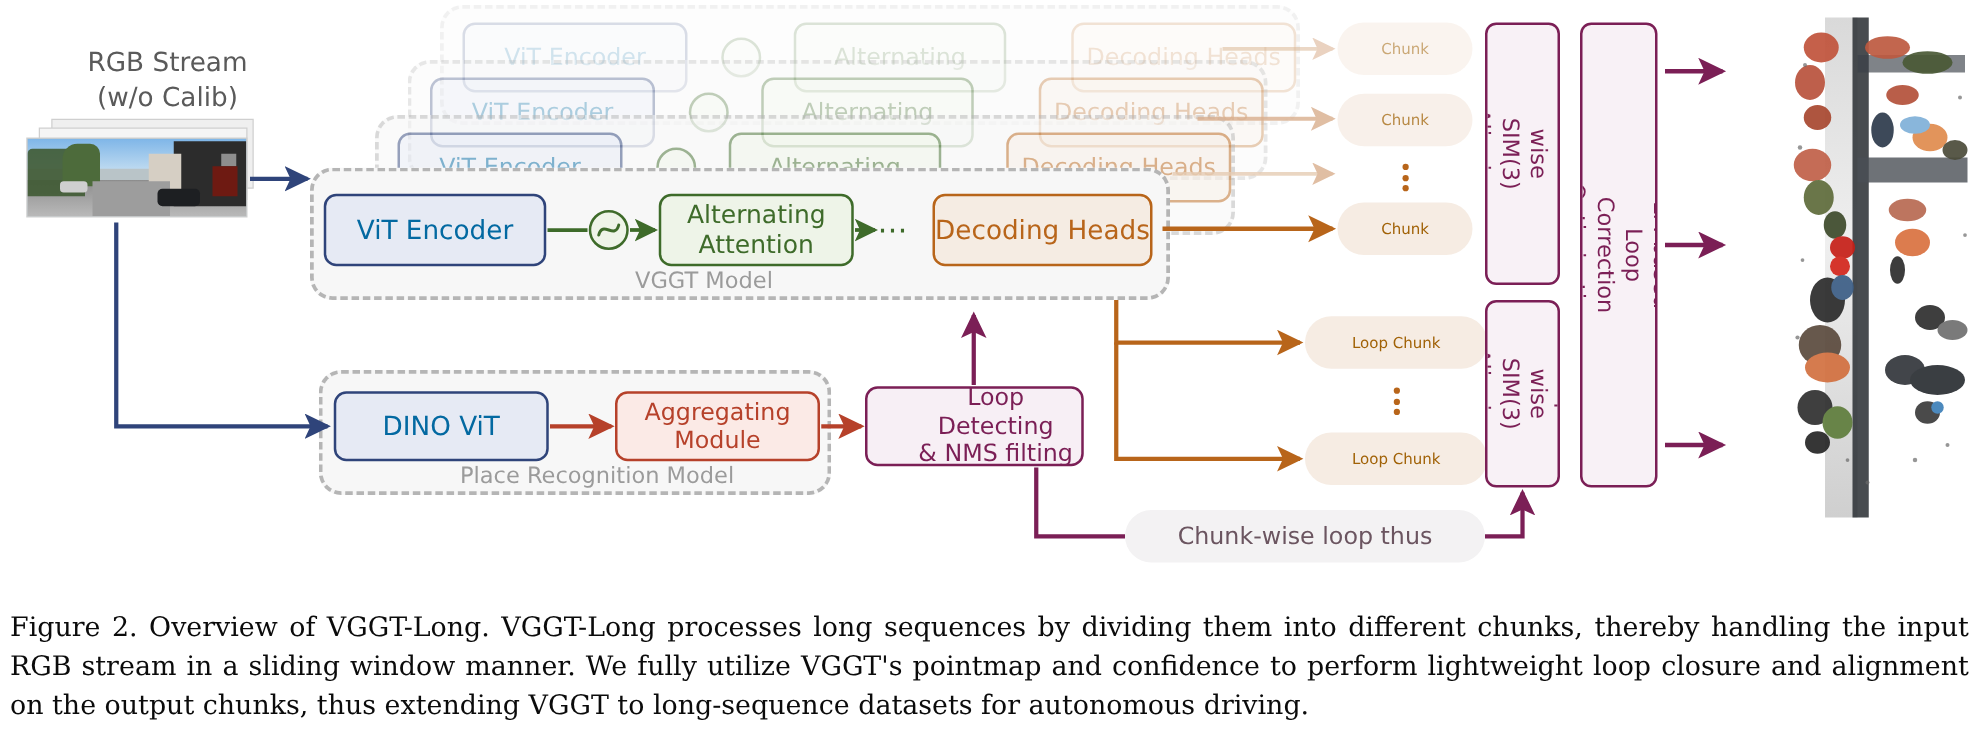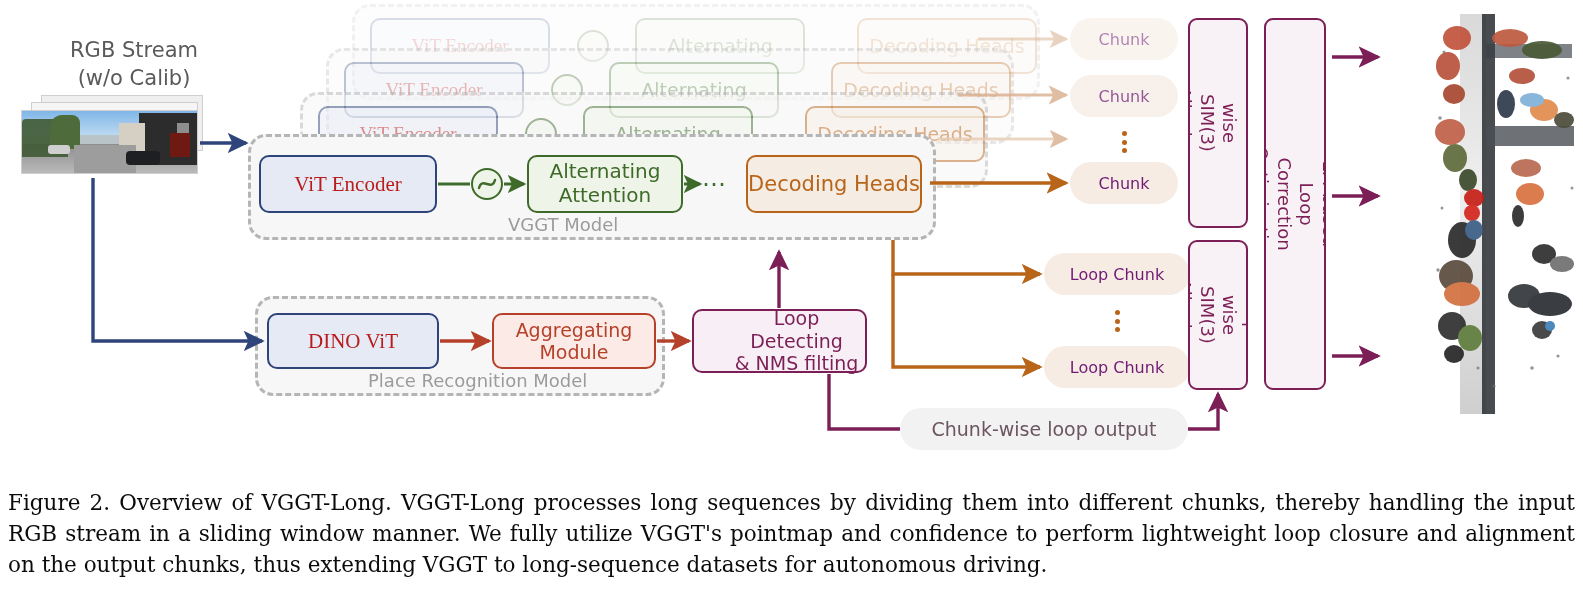--- a/index.html
+++ b/index.html
@@ -8,39 +8,39 @@
 
   .abs{position:absolute;box-sizing:border-box;}
 
   
   .node{
     display:flex;align-items:center;justify-content:center;text-align:center;
     border-radius:10px;border:2.5px solid #000;line-height:1.18;
     font-family:"DejaVu Sans",sans-serif;
   }
 
-  .n-blue{background:#e6eaf4;border-color:#2f447a;color:#b91c1c;font-family:Liberation Serif, serif;}
+  .n-blue{background:#e6eaf4;border-color:#2f447a;color:#0369a1;}
   .n-green{background:#eef4e8;border-color:#3e6b2a;color:#3e6b2a;}
   .n-orange{background:#f5ece3;border-color:#b8651a;color:#b8651a;}
   .n-red{background:#fbeae6;border-color:#b6412a;color:#b6412a;}
   .n-purple{background:#f7eff5;border-color:#7b1f56;color:#7b1f56;padding-left:34px;}
 
   
   .group{
     border:3px dashed #b5b5b5;border-radius:18px;background:#f7f7f7;
   }
   .group-lbl{
     position:absolute;font-size:18px;color:#9b9b9b;white-space:nowrap;
     font-family:"DejaVu Sans",sans-serif;
   }
 
   
   .pill{
     display:flex;align-items:center;justify-content:center;
-    background:#f6ece3;border-radius:26px;color:#701a75;font-size:16px;
+    background:#f6ece3;border-radius:26px;color:#a16207;font-size:12px;
     white-space:nowrap;
   }
   .pill-grey{background:#f3f2f3;color:#6b5560;}
 
   
   .vbox{
     border:2.5px solid #7b1f56;border-radius:9px;background:#f8f1f6;
     display:flex;align-items:center;justify-content:center;overflow:hidden;
   }
   .vtext{
@@ -179,21 +179,21 @@
   <div class="pill abs" style="left:1070px;top:162px;width:108px;height:42px;">Chunk</div>
 
   <div class="pill abs" style="left:1044px;top:253px;width:146px;height:42px;">Loop Chunk</div>
   <div class="vdots abs" style="left:1114px;top:310px;width:6px;height:22px;">
       <i></i>
       <i></i>
       <i></i>
     </div>
   <div class="pill abs" style="left:1044px;top:346px;width:146px;height:42px;">Loop Chunk</div>
 
-  <div class="pill pill-grey abs" style="left:900px;top:408px;width:288px;height:42px;font-size:19px;">Chunk-wise loop output</div>
+  <div class="pill pill-grey abs" style="left:900px;top:408px;width:288px;height:42px;font-size:19px;">Chunk-wise loop thus</div>
 
   <div class="vbox abs" style="left:1188px;top:18px;width:60px;height:210px;">
     <span class="vtext" style="white-space:pre-line;">Chunk-wise SIM(3)
 Aligning</span>
   </div>
 
   <div class="vbox abs" style="left:1188px;top:240px;width:60px;height:150px;">
     <span class="vtext" style="white-space:pre-line;">Loop-wise
 SIM(3) Aligning</span>
   </div>

